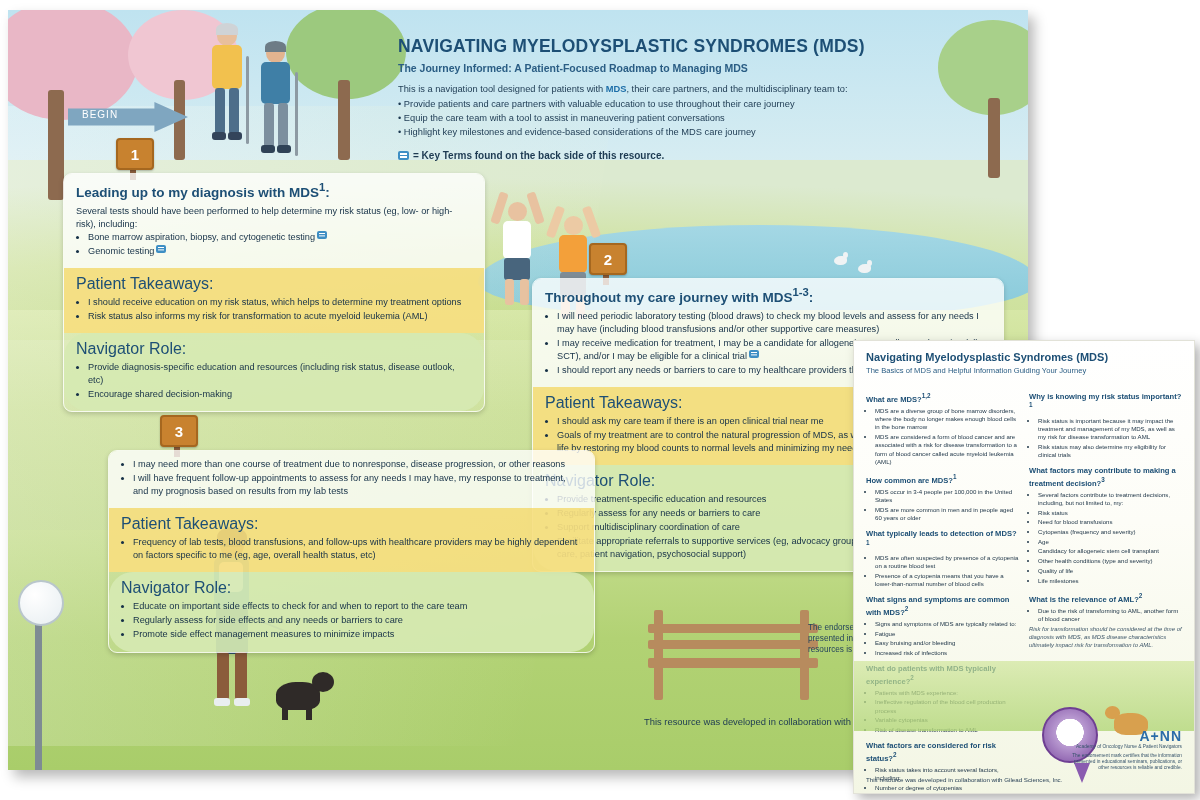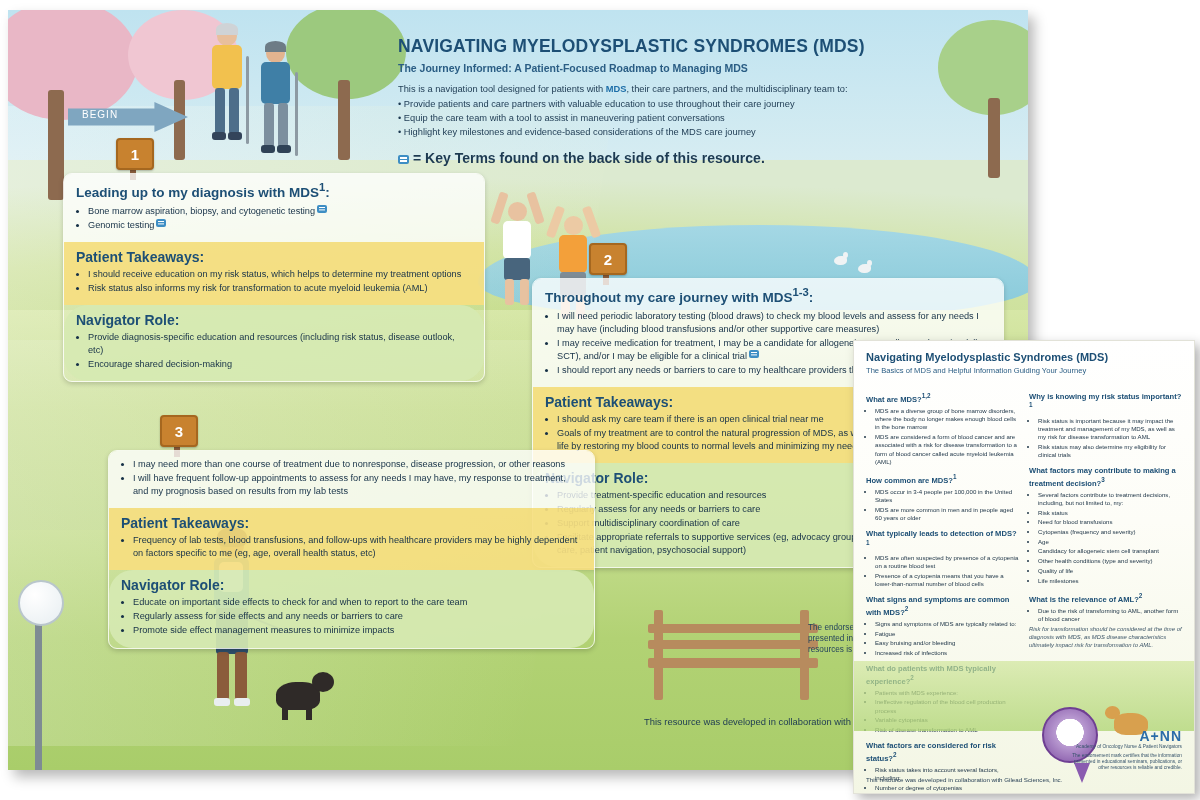--- a/index.html
+++ b/index.html
@@ -44,41 +44,41 @@
   .bench div{position:absolute;background:#b78b5e;border-radius:2px;}
 
   
   .head{position:absolute;left:390px;top:26px;width:600px;color:#19405e;}
   .head h1{margin:0;font-size:17.5px;font-weight:bold;letter-spacing:.2px;color:#1d4f75;}
   .head h2{margin:5px 0 0 0;font-size:10.5px;font-weight:bold;color:#2a5d84;}
   .head .intro{margin-top:9px;font-size:9.3px;line-height:1.45;color:#1d3a52;}
   .head .intro b{color:#1d6ea8;}
   .head ul{margin:2px 0 0 0;padding:0;list-style:none;}
   .head ul li{font-size:9.3px;line-height:1.5;color:#1d3a52;}
-  .keyterms{margin-top:10px;font-size:14px;font-weight:bold;color:#1d3a52;}
+  .keyterms{margin-top:10px;font-size:10px;font-weight:bold;color:#1d3a52;}
   .kt-badge{display:inline-block;width:11px;height:9px;background:#3e8ec4;border-radius:2px;vertical-align:-1px;margin-right:4px;position:relative;}
   .kt-badge:after{content:"";position:absolute;left:2px;top:2px;width:7px;height:1.6px;background:#fff;box-shadow:0 3px 0 #fff;}
 
   .begin-arrow{position:absolute;left:60px;top:92px;width:120px;height:30px;
       background:#7fa6c0;clip-path:polygon(0 22%,72% 22%,72% 0,100% 50%,72% 100%,72% 78%,0 78%);}
   .begin-label{position:absolute;left:74px;top:99px;font-size:10px;font-weight:normal;color:#ffffff;letter-spacing:1px;}
 
   
   .marker{position:absolute;width:34px;height:40px;}
   .marker .post{position:absolute;left:14px;top:26px;width:6px;height:16px;background:#8b5e3c;}
   .marker .sign{position:absolute;left:0;top:0;width:34px;height:28px;background:#c8822f;
       border:2px solid #a5671f;border-radius:4px;color:#fff;font-weight:bold;font-size:15px;
       display:flex;align-items:center;justify-content:center;box-shadow:0 1px 2px rgba(0,0,0,.25);}
 
   
   .card{position:absolute;border-radius:9px;overflow:hidden;
         box-shadow:0 2px 5px rgba(0,0,0,.18);border:1px solid rgba(255,255,255,.8);}
   .card .sec{padding:7px 12px 9px 12px;}
   .card h3{margin:0 0 5px 0;font-size:13.5px;color:#1d4f75;font-weight:bold;}
-  .card h4{margin:0 0 3px 0;font-size:14px;color:#1d4f75;font-weight:bold;}
+  .card h4{margin:0 0 3px 0;font-size:16px;color:#1d4f75;font-weight:normal;}
   .card p,.card li{font-size:9.2px;line-height:1.42;color:#163147;margin:0;}
   .card ul{margin:0;padding-left:12px;}
   .card ul li{margin-bottom:1px;}
   .sec-top{background:rgba(255,255,255,.78);}
   .sec-take{background:rgba(246,222,128,.92);}
   .sec-nav{background:rgba(214,233,178,.92);border-radius:24px;}
   .tm{display:inline-block;width:10px;height:8px;background:#3e8ec4;border-radius:2px;vertical-align:1px;margin-left:2px;position:relative;}
   .tm:after{content:"";position:absolute;left:2px;top:2px;width:6px;height:1.3px;background:#fff;box-shadow:0 2.4px 0 #fff;}
 
   #card1{left:55px;top:163px;width:420px;}
@@ -242,20 +242,21 @@
     </div>
 
     <div class="marker" style="left:108px;top:128px;">
       <div class="post"></div>
       <div class="sign">1</div>
     </div>
 
     <div class="card" id="card1">
       <div class="sec sec-top">
         <h3><span>Leading up to my diagnosis with MDS</span><sup>1</sup><span>:</span></h3>
+        <p>Several tests should have been performed to help determine my risk status (eg, low- or high-risk), including:</p>
         <ul>
           <li><span>Bone marrow aspiration, biopsy, and cytogenetic testing</span><span class="tm"></span></li>
           <li><span>Genomic testing</span><span class="tm"></span></li>
         </ul>
       </div>
       <div class="sec sec-take">
         <h4>Patient Takeaways:</h4>
         <ul>
           <li>I should receive education on my risk status, which helps to determine my treatment options</li>
           <li>Risk status also informs my risk for transformation to acute myeloid leukemia (AML)</li>

